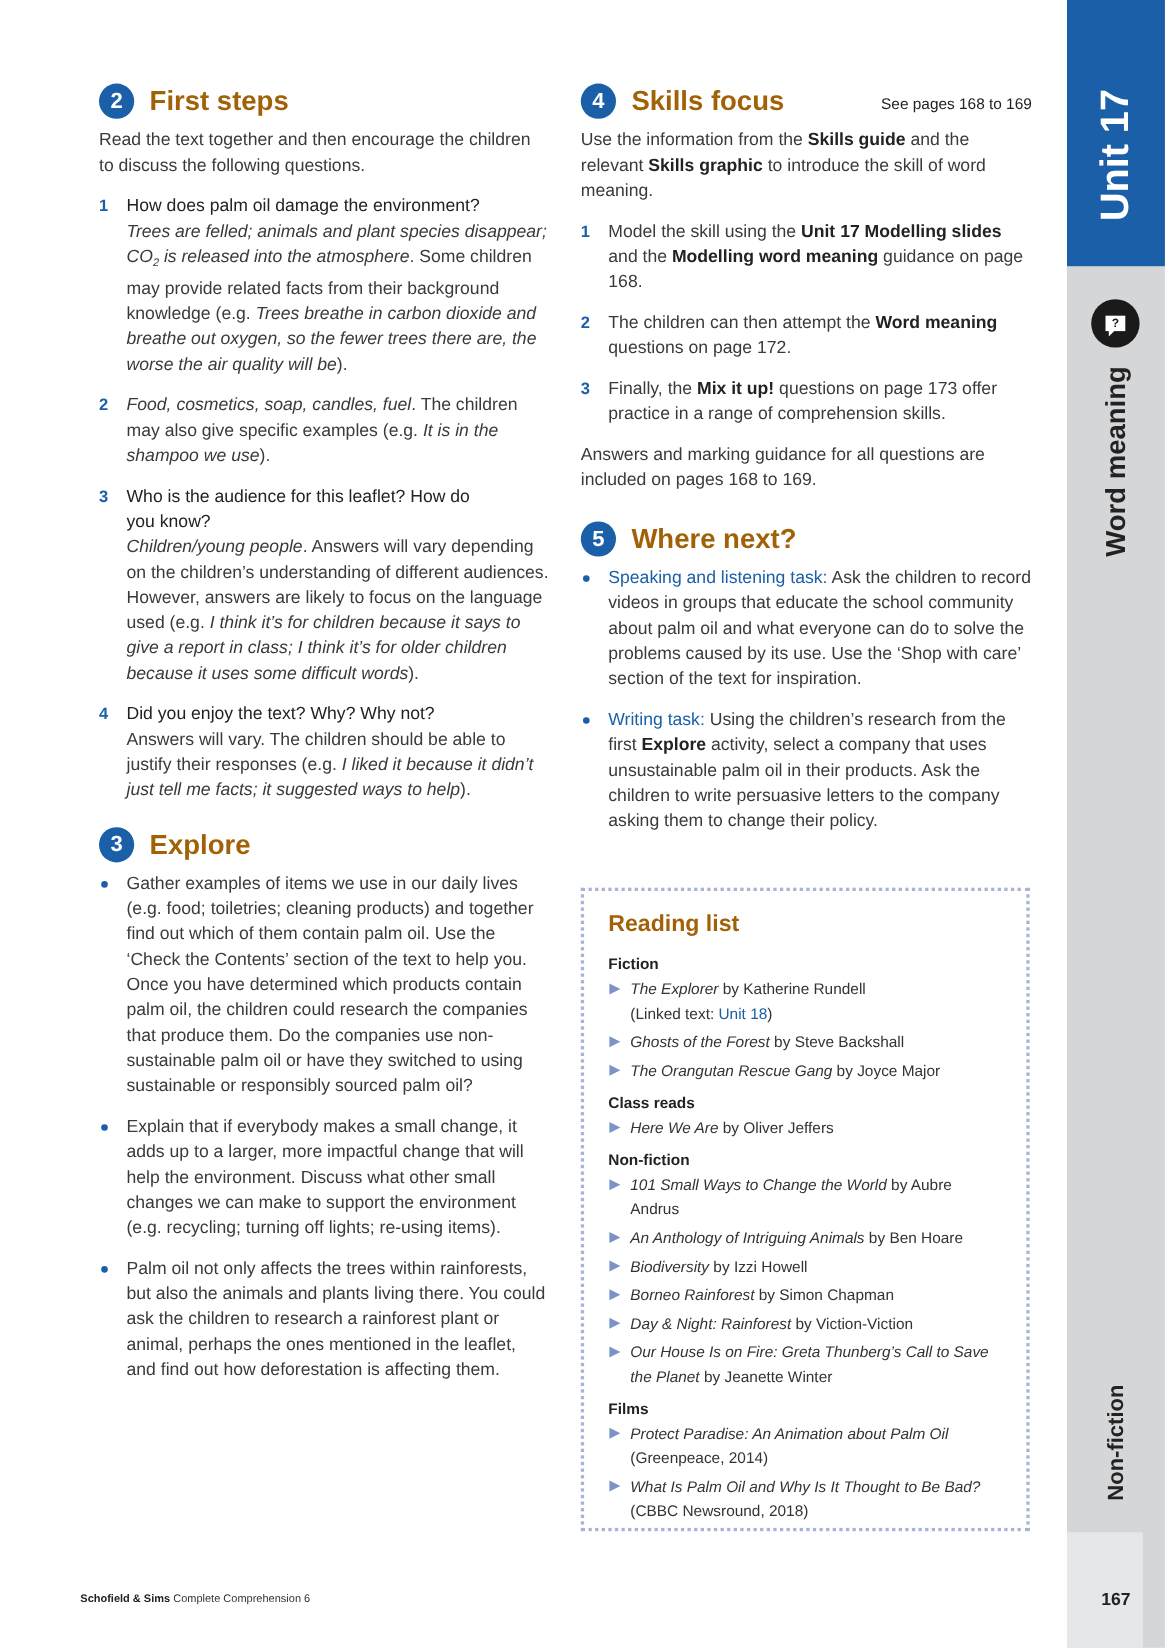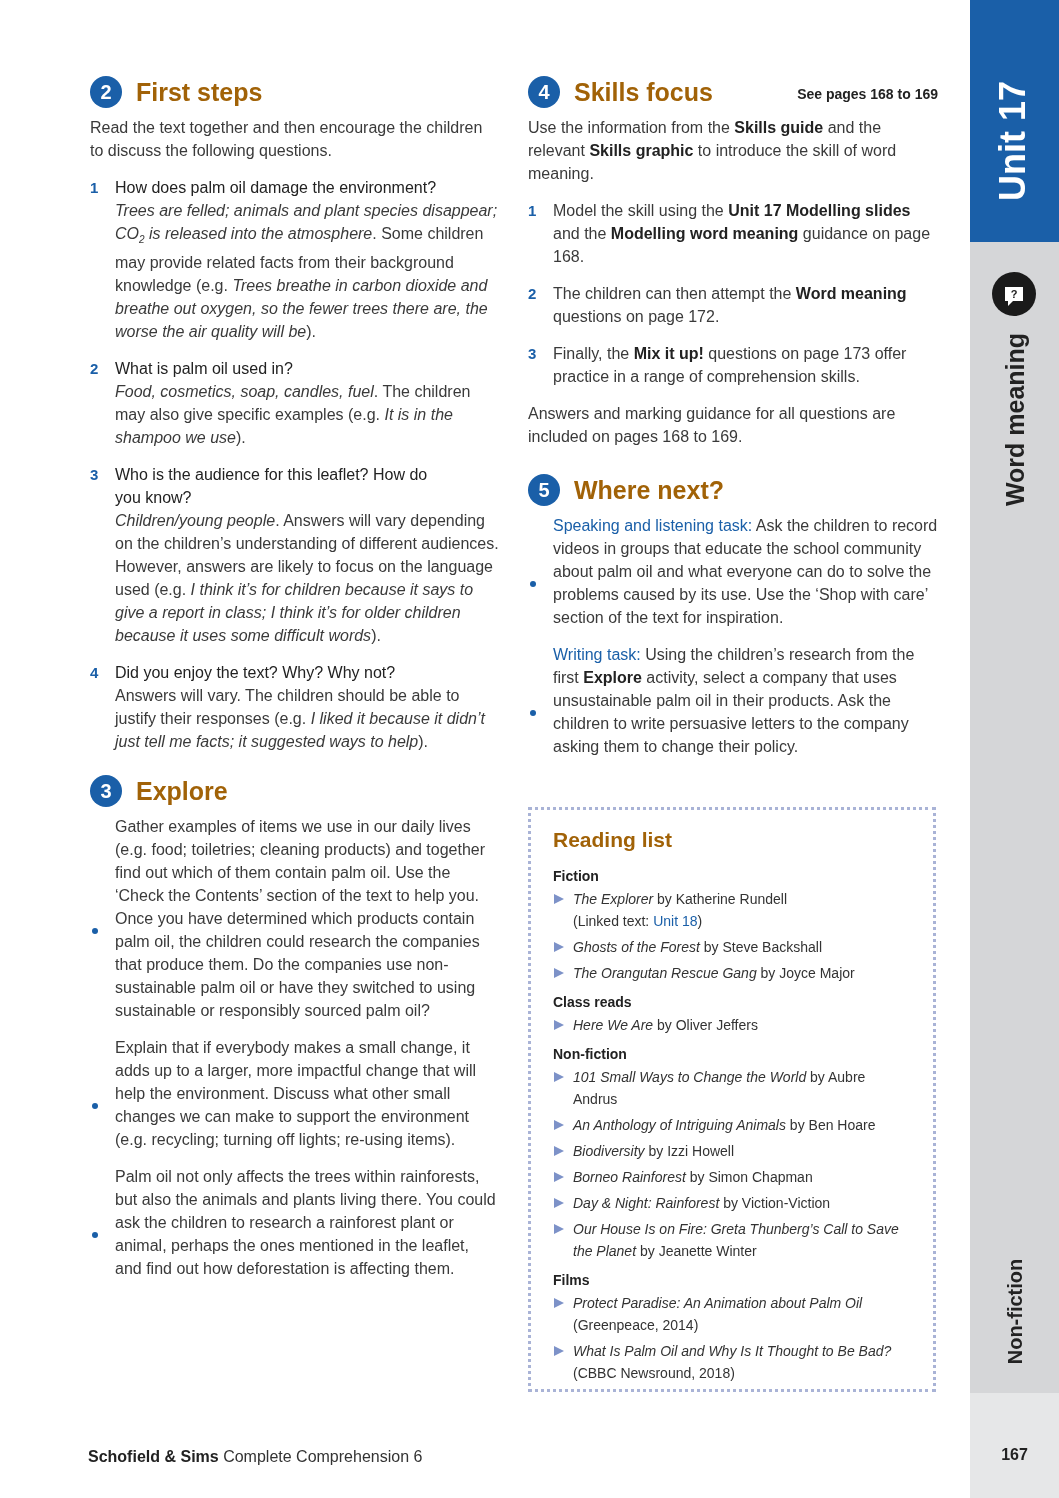--- a/index.html
+++ b/index.html
@@ -6,32 +6,32 @@
   body { width:1059px; height:1498px; background:#ffffff; position:relative; overflow:hidden;
          font-family:"Liberation Sans", "DejaVu Sans", sans-serif; color:#3a3a3a; }
   .col { position:absolute; top:74px; width:410px; }
   .col-left { left:90px; }
   .col-right { left:528px; }
   .sec-head { display:flex; align-items:center; height:36px; margin-bottom:6px; position:relative; }
   .num-circle { width:32px; height:32px; border-radius:50%; background:#1a5fa8; color:#fff;
                 font-weight:bold; font-size:20px; display:flex; align-items:center; justify-content:center;
                 margin-right:14px; flex-shrink:0; }
   .sec-title { color:#a16207; font-weight:bold; font-size:25px; }
-  .see-pages { position:absolute; right:0; top:12px; font-size:14px; font-weight:bold; color:#222; }
+  .see-pages { position:absolute; right:0; top:12px; font-size:14px; font-weight:normal; color:#222; }
   p { margin:0; font-size:16px; line-height:23px; }
   .intro { margin-bottom:14px; }
   .qlist { margin:0; padding:0; list-style:none; }
   .qitem { display:flex; margin-bottom:14px; font-size:16px; line-height:23px; }
   .qnum { width:25px; flex-shrink:0; color:#1a5fa8; font-weight:bold; font-size:15px; }
   .qbody { flex:1; }
   .qtitle { color:#222; }
   em, .it { font-style:italic; }
   b, .bd { font-weight:bold; color:#222; }
   .blist { margin:0; padding:0; list-style:none; }
-  .bitem { display:flex; margin-bottom:14px; font-size:16px; line-height:23px;align-items:center; }
+  .bitem { display:flex; margin-bottom:14px; font-size:16px; line-height:23px; }
   .bullet { width:25px; flex-shrink:0; position:relative; }
   .bullet::before { content:""; position:absolute; left:2px; top:9px; width:6px; height:6px; border-radius:50%; background:#1a5fa8; }
   .blue { color:#1a5fa8; }
   .reading-box { position:absolute; left:528px; top:807px; width:408px; height:585px; box-sizing:border-box;
                  border:3px dotted #a9b3d6; padding:18px 22px 10px 22px; }
   .rl-title { color:#a16207; font-weight:bold; font-size:21px; margin-bottom:6px; }
   .rl-cat { font-weight:bold; color:#222; font-size:14px; margin:10px 0 4px 0; }
   .rl-cat.first { margin-top:16px; }
   .rl-item { display:flex; font-size:14px; line-height:22px; margin-bottom:4px; color:#333; }
   .tri { width:20px; flex-shrink:0; position:relative; }
@@ -41,23 +41,23 @@
   .sb-unit { position:absolute; left:0; top:0; width:89px; height:242px; background:#1a5fa8; }
   .vtext { position:absolute; transform:rotate(-90deg); transform-origin:center center; white-space:nowrap; font-weight:bold; }
   .sb-unit-text { color:#fff; font-size:36px; left:-32px; top:120px; width:150px; text-align:center; }
   .sb-icon { position:absolute; left:22px; top:272px; width:44px; height:44px; border-radius:50%; background:#1a1a1a;
              display:flex; align-items:center; justify-content:center; }
   .bubble { width:18px; height:14px; background:#fff; position:relative; font-size:11px; font-weight:bold; color:#1a1a1a;
             display:flex; align-items:center; justify-content:center; }
   .bubble::after { content:""; position:absolute; left:3px; bottom:-5px; border-top:5px solid #fff; border-right:5px solid transparent; }
   .sb-skill-text { color:#222; font-size:25px; left:-45px; top:405px; width:180px; text-align:center; }
   .sb-type-text { color:#222; font-size:20px; left:-25px; top:1300px; width:140px; text-align:center; }
-  .sb-page { position:absolute; left:0; top:1393px; width:89px; height:105px; background:#e6e7e8; }
+  .sb-page { position:absolute; left:0; top:1393px; width:69px; height:105px; background:#e6e7e8; }
   .sb-page-num { position:absolute; left:0; top:53px; width:89px; text-align:center; font-weight:bold; font-size:16px; color:#222; }
-  .footer { position:absolute; left:88px; top:1448px; font-size:16px; color:#333; }
+  .footer { position:absolute; left:73px; top:1448px; font-size:10px; color:#333; }
 </style>
 </head>
 <body>
 
 <div class="col col-left">
 
   <div class="sec-head">
     <span class="num-circle">2</span>
     <span class="sec-title">First steps</span>
   </div>
@@ -67,21 +67,20 @@
     <li class="qitem">
       <span class="qnum">1</span>
       <div class="qbody">
         <div class="qtitle">How does palm oil damage the environment?</div>
         <div><em>Trees are felled; animals and plant species disappear; CO</em><em><sub style="font-size:10px;">2</sub></em><em> is released into the atmosphere</em><span>. Some children may provide related facts from their background knowledge (e.g. </span><em>Trees breathe in carbon dioxide and breathe out oxygen, so the fewer trees there are, the worse the air quality will be</em><span>).</span></div>
       </div>
     </li>
     <li class="qitem">
       <span class="qnum">2</span>
       <div class="qbody">
-        <div class="qtitle">What is palm oil used in?</div>
         <div><em>Food, cosmetics, soap, candles, fuel</em><span>. The children may also give specific examples (e.g. </span><em>It is in the shampoo we use</em><span>).</span></div>
       </div>
     </li>
     <li class="qitem">
       <span class="qnum">3</span>
       <div class="qbody">
         <div class="qtitle" style="width:330px;">Who is the audience for this leaflet? How do you know?</div>
         <div><em>Children/young people</em><span>. Answers will vary depending on the children’s understanding of different audiences. However, answers are likely to focus on the language used (e.g. </span><em>I think it’s for children because it says to give a report in class; I think it’s for older children because it uses some difficult words</em><span>).</span></div>
       </div>
     </li>

